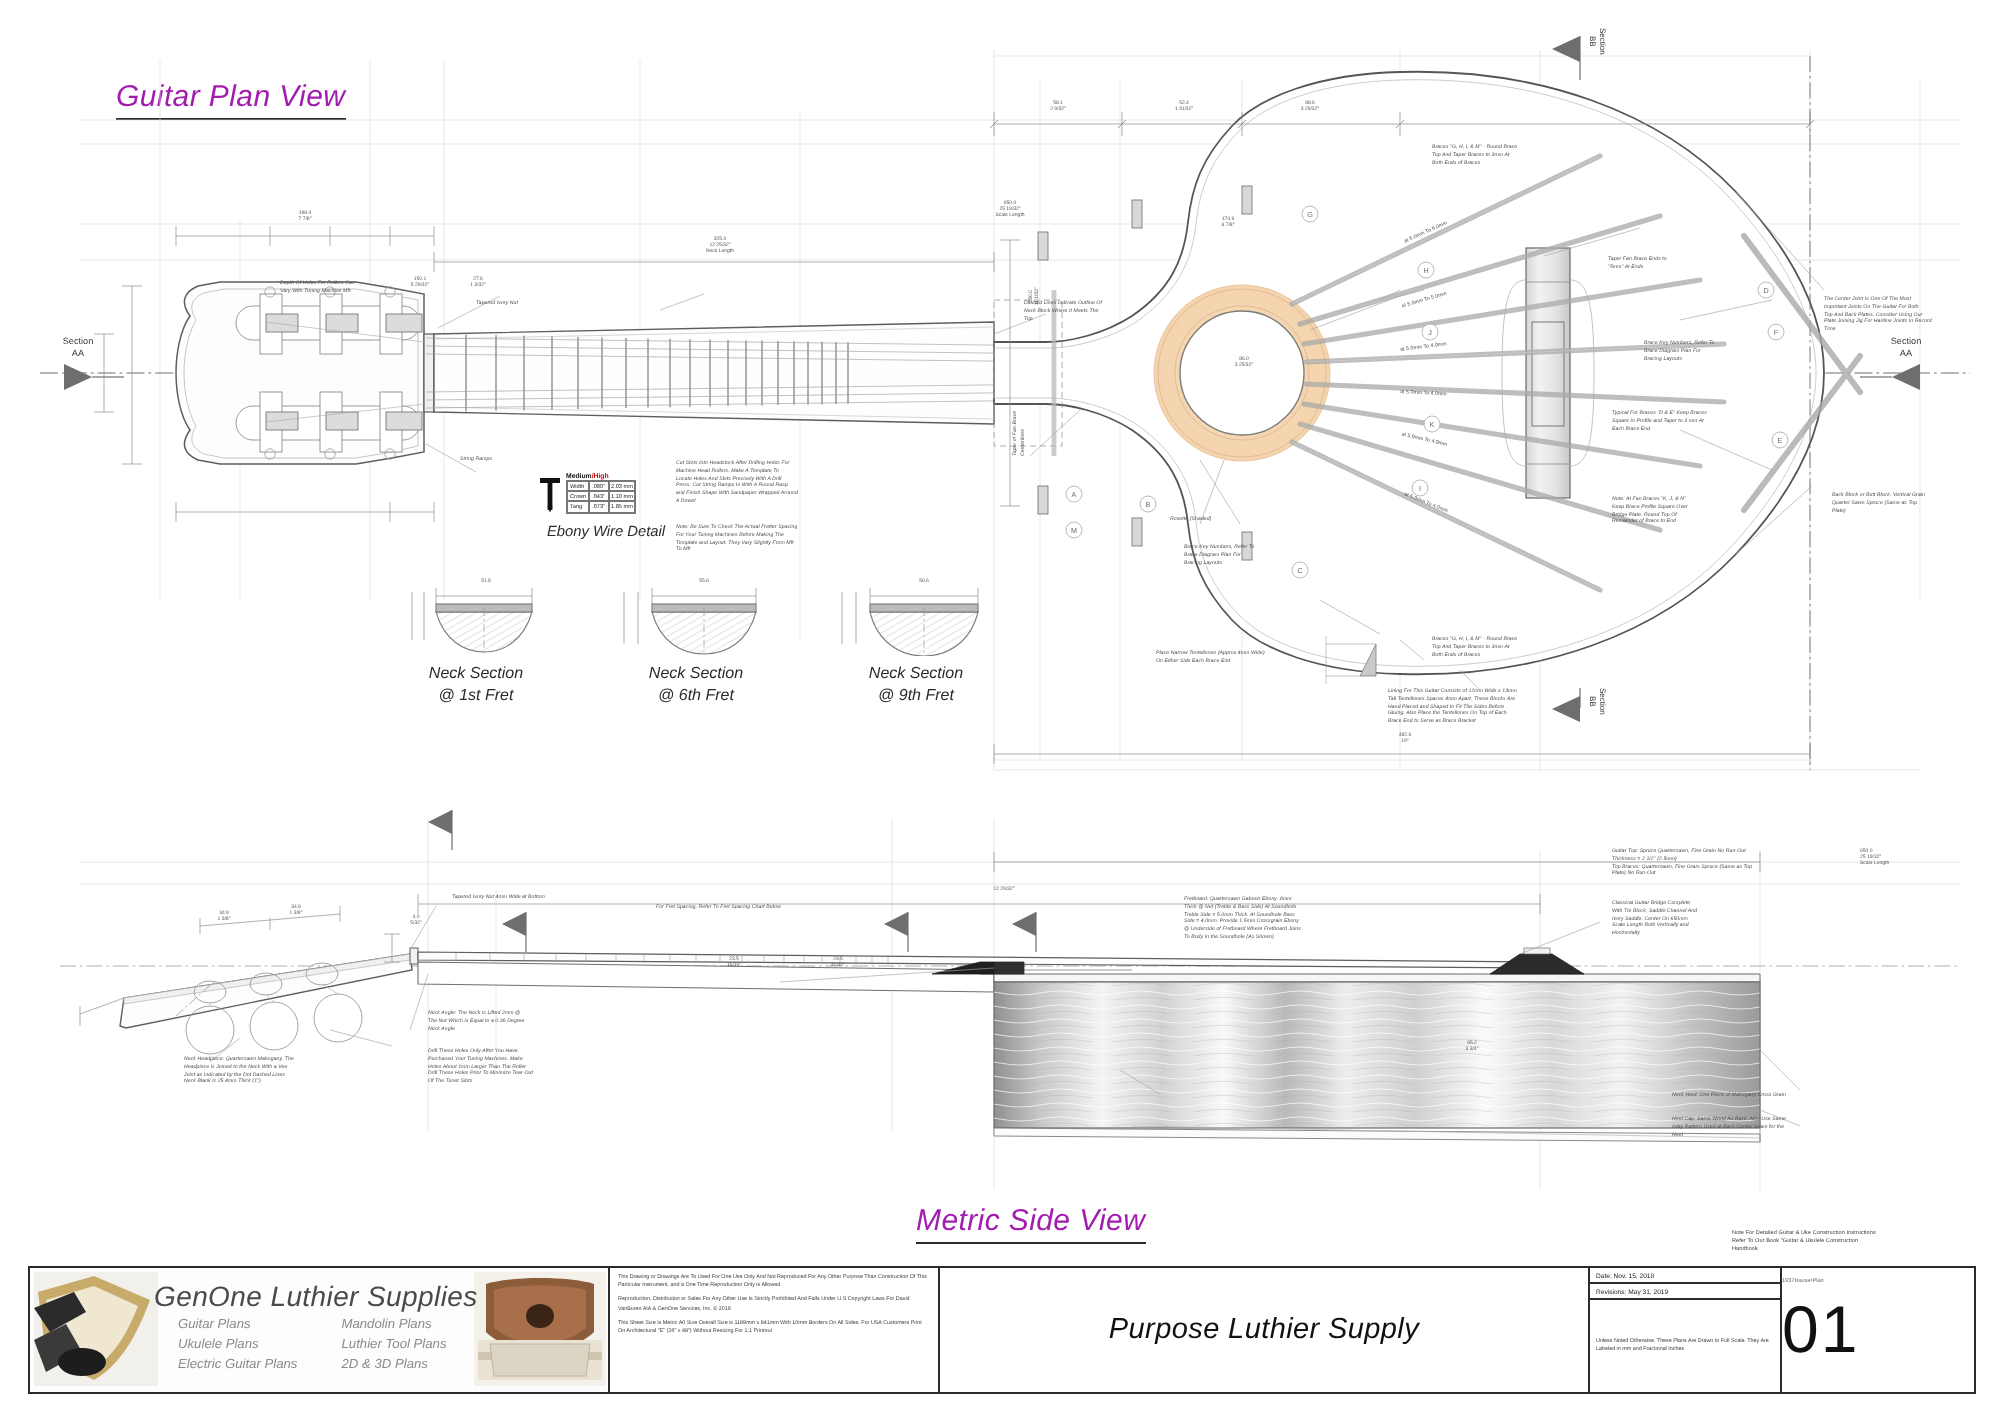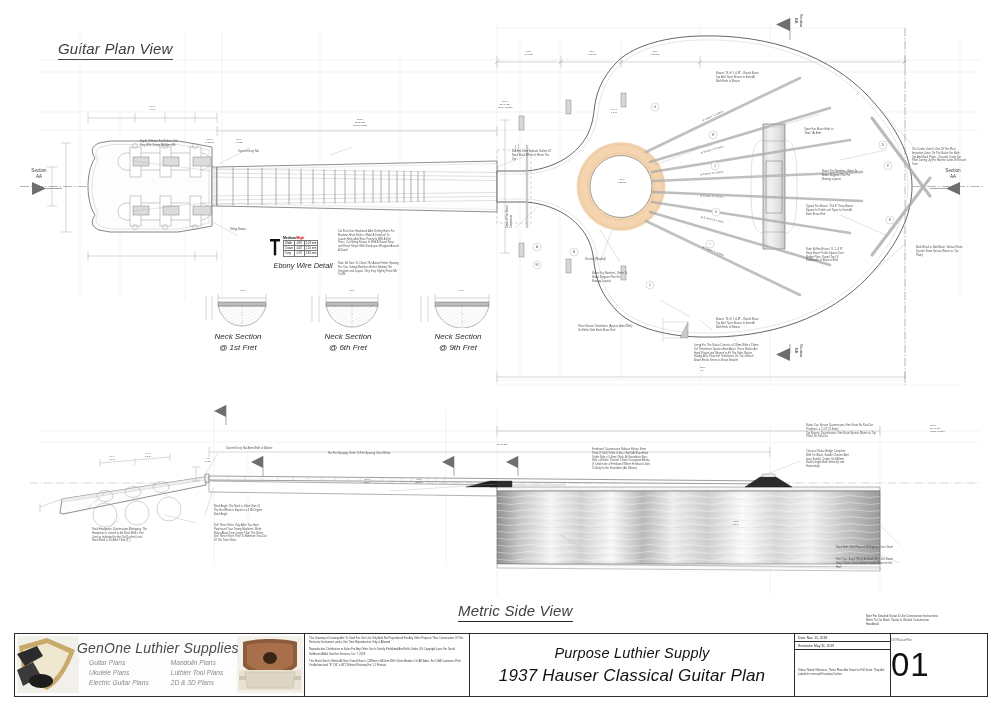--- a/index.html
+++ b/index.html
@@ -2,21 +2,21 @@
 <html><head>
 <meta charset="utf-8">
 <style>
   html,body{margin:0;padding:0;background:#ffffff;}
   body{width:1000px;height:708px;overflow:hidden;
        font-family:"Liberation Sans","DejaVu Sans",sans-serif;color:#1a1a1a;}
   #sheet{position:relative;width:1000px;height:708px;background:#fff;}
   .abs{position:absolute;}
   svg{display:block;}
   
-  .view-title{font-style:italic;font-weight:400;font-size:15px;color:#404040;
+  .view-title{font-style:italic;font-weight:400;font-size:15px;color:#a21caf;
               border-bottom:1.6px solid #2a2a2a;padding-bottom:2px;white-space:nowrap;
               letter-spacing:.2px;}
   
   .note{font-size:2.55px;line-height:1.5;color:#4a4a4a;white-space:pre-line;letter-spacing:.05px;}
   .note.ital{font-style:italic;}
   .dim{font-size:2.5px;color:#555;line-height:1.25;text-align:center;white-space:pre-line;}
   .seclbl{font-size:4.6px;color:#3a3a3a;text-align:center;line-height:1.25;white-space:pre-line;}
   .seclbl.v{writing-mode:vertical-rl;}
   .nscap{font-size:8px;font-style:italic;color:#2b2b2b;text-align:center;line-height:1.35;
          white-space:pre-line;}
@@ -871,21 +871,20 @@
     </div>
 
     <div class="tb-cell" id="tb-legal">
       <p class="legal-p">This Drawing or Drawings Are To Used For One Use Only And Not Reproduced For Any Other Purpose Than Construction Of This Particular Instrument, and a One Time Reproduction Only is Allowed</p>
       <p class="legal-p">Reproduction, Distribution or Sales For Any Other Use Is Strictly Prohibited And Falls Under U.S Copyright Laws For David VanBuren AIA &amp; GenOne Services, Inc.  © 2019</p>
       <p class="legal-p">This Sheet Size Is Metric A0 Size Overall Size is 1189mm x 841mm With 10mm Borders On All Sides. For USA Customers Print On Architectural "E" (36" x 48") Without Resizing For 1:1 Printout</p>
     </div>
 
     <div class="tb-cell" id="tb-main">
       <div class="tb-co">Purpose Luthier Supply</div>
-      <div class="tb-pl">1937 Hauser Classical Guitar Plan</div>
     </div>
 
     <div class="tb-cell" id="tb-rev">
       <div class="rev-row">Date: Nov. 15, 2018</div>
       <div class="rev-row">Revisions: May 31, 2019</div>
       <div class="rev-row" style="display:flex;align-items:center;">
         <span class="rev-note">Unless Noted Otherwise, These Plans Are Drawn to Full Scale. They Are Labeled in mm and Fractional Inches</span>
       </div>
     </div>
 

